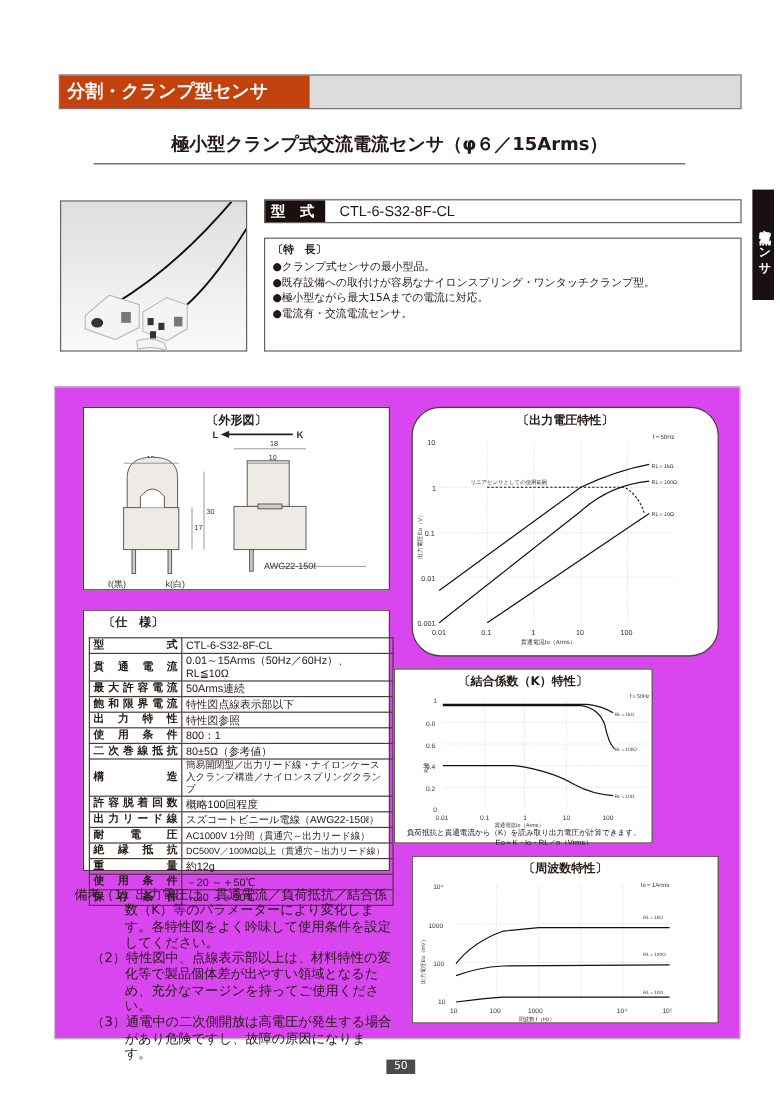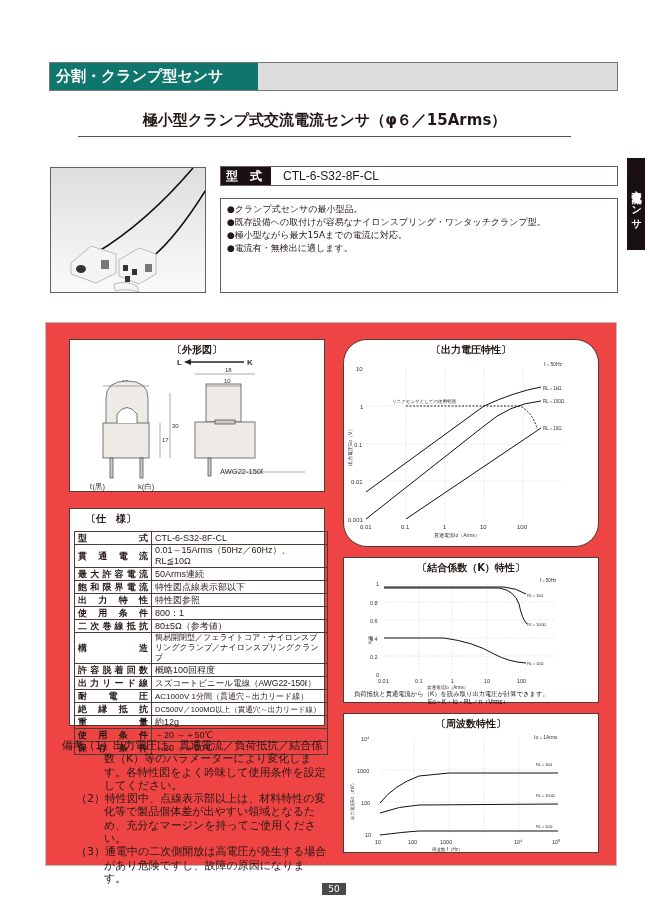--- a/index.html
+++ b/index.html
@@ -1,27 +1,27 @@
 <!DOCTYPE html>
 <html><head>
 <meta charset="utf-8">
 <style>
   * { box-sizing: border-box; margin: 0; padding: 0; }
   body { width: 650px; height: 920px; background: #fff; font-family: "DejaVu Sans", sans-serif; color: #231815; position: relative; overflow: hidden; }
   .hdr { position: absolute; left: 49px; top: 62px; width: 569px; height: 29px; border: 1px solid #777; background: #dcdcdc; }
-  .hdr-black { position: absolute; left: 0; top: 0; width: 208px; height: 27px; background: #0f766e; color: #fff; font-size: 15px; line-height: 27px; padding-left: 6px; font-weight: bold; }
+  .hdr-black { position: absolute; left: 0; top: 0; width: 208px; height: 27px; background: #c2410c; color: #fff; font-size: 15px; line-height: 27px; padding-left: 6px; font-weight: bold; }
   .title { position: absolute; left: 78px; top: 111px; width: 493px; text-align: center; font-size: 15px; font-weight: bold; border-bottom: 1px solid #555; padding-bottom: 6px; }
   .side-tab { position: absolute; left: 627px; top: 158px; width: 18px; height: 92px; background: #1a1011; color: #fff; font-size: 10px; writing-mode: vertical-rl; text-align: center; line-height: 18px; font-weight: bold; letter-spacing: 1px; }
   .photo { position: absolute; left: 50px; top: 167px; width: 156px; height: 126px; border: 1px solid #6b5e58; background: linear-gradient(180deg,#dedede 0%,#f2f2f2 70%,#fafafa 100%); overflow: hidden; }
   .model-box { position: absolute; left: 220px; top: 166px; width: 398px; height: 20px; border: 1px solid #6b5e58; }
   .model-label { position: absolute; left: 0; top: 0; width: 50px; height: 18px; background: #1a1011; color: #fff; font-size: 12px; text-align: center; line-height: 18px; font-weight: bold; letter-spacing: 4px; }
   .model-val { position: absolute; left: 62px; top: 0; line-height: 18px; font-size: 12px; font-family: "Liberation Sans", sans-serif; }
   .feat { position: absolute; left: 220px; top: 198px; width: 398px; height: 95px; border: 1px solid #6b5e58; padding: 4px 6px; font-size: 9px; line-height: 13px; }
   .feat .head { font-weight: bold; margin-bottom: 1px; }
-  .panel { position: absolute; left: 45px; top: 322px; width: 572px; height: 544px; background: #ef4444; border: 1px solid #bdbdbd; }
+  .panel { position: absolute; left: 45px; top: 322px; width: 572px; height: 544px; background: #d946ef; border: 1px solid #bdbdbd; }
   .box { position: absolute; background: #fff; border: 1px solid #4a3d38; }
   .box-title { text-align: center; font-size: 10px; font-weight: bold; margin-top: 3px; }
   .spec-table { position: absolute; left: 4px; top: 22px; width: 254px; border-collapse: collapse; font-size: 9px; }
   .spec-table td { border: 1px solid #4a3d38; height: 13px; padding: 0 3px; vertical-align: middle; line-height: 11px; }
   .spec-table td.k { width: 77px; font-weight: bold; text-align: justify; text-align-last: justify; margin-left: 48px; }
   .spec-table td.v { font-family: "Liberation Sans", sans-serif; }
   .notes { position: absolute; left: 14px; top: 741px; width: 265px; font-size: 11px; line-height: 13.3px; }
   .notes .n { padding-left: 42px; text-indent: -42px; }
   .notes .n2 { padding-left: 42px; text-indent: -28px; }
   .pagenum { position: absolute; left: 322px; top: 883px; width: 24px; height: 12px; background: #4a4a4a; color: #fff; font-size: 9px; text-align: center; line-height: 12px; }
@@ -57,24 +57,25 @@
     </g>
   </svg>
 </div>
 
 <div class="model-box">
   <div class="model-label">型 式</div>
   <div class="model-val">CTL-6-S32-8F-CL</div>
 </div>
 
 <div class="feat">
+  <div class="head">〔特　長〕</div>
   <div>●クランプ式センサの最小型品。</div>
   <div>●既存設備への取付けが容易なナイロンスプリング・ワンタッチクランプ型。</div>
   <div>●極小型ながら最大15Aまでの電流に対応。</div>
-  <div>●電流有・無検出に適します。</div>
+  <div>●電流有・交流電流センサ。</div>
 </div>
 
 <div class="panel">
 
   <div class="box" style="left:23px; top:16px; width:256px; height:153px;">
     <div class="box-title">〔外形図〕</div>
     <svg width="256" height="135" viewBox="0 0 256 135" style="position:absolute;left:0;top:16px;">
       <g font-size="6" fill="#333" stroke="none">
         <text x="107" y="9" font-size="8" font-weight="bold">L</text>
         <text x="177" y="9" font-size="8" font-weight="bold">K</text>
@@ -141,21 +142,21 @@
       <tr>
             <td class="k">使用条件</td>
             <td class="v">800：1</td>
           </tr>
       <tr>
             <td class="k">二次巻線抵抗</td>
             <td class="v">80±5Ω（参考値）</td>
           </tr>
       <tr>
             <td class="k" style="height:24px">構造</td>
-            <td class="v" style="font-size:8px;line-height:10px">簡易開閉型／フェライトコア・ナイロンスプリングクランプ／ナイロンスプリングクランプ</td>
+            <td class="v" style="font-size:8px;line-height:10px">簡易開閉型／出力リード線・ナイロンケース入クランプ構造／ナイロンスプリングクランプ</td>
           </tr>
       <tr>
             <td class="k">許容脱着回数</td>
             <td class="v">概略100回程度</td>
           </tr>
       <tr>
             <td class="k">出力リード線</td>
             <td class="v" style="font-size:8.5px">スズコートビニール電線（AWG22-150ℓ）</td>
           </tr>
       <tr>
@@ -221,21 +222,21 @@
       </g>
       <g fill="none" stroke="#111" stroke-width="1">
         <path d="M22,136 L140,50 Q170,36 197,31"></path>
         <path d="M22,163 L140,70 Q165,48 197,45"></path>
         <path d="M62,163 L197,72"></path>
       </g>
       <path d="M62,50 L176,50 Q188,56 193,72" fill="none" stroke="#111" stroke-width="0.9" stroke-dasharray="2,1.5"></path>
     </svg>
   </div>
 
-  <div class="box" style="left:297px; top:234px; width:256px; height:146px;">
+  <div class="box" style="left:282px; top:234px; width:216px; height:146px;">
     <div class="box-title">〔結合係数（K）特性〕</div>
     <svg width="256" height="130" viewBox="0 0 256 130" style="position:absolute;left:0;top:16px;">
       <g stroke="#ccc" stroke-width="0.4" stroke-dasharray="2,1">
         <line x1="75" y1="10" x2="75" y2="100"></line>
           <line x1="108" y1="10" x2="108" y2="100"></line>
           <line x1="143" y1="10" x2="143" y2="100"></line>
         <line x1="40" y1="28" x2="210" y2="28"></line>
           <line x1="40" y1="46" x2="210" y2="46"></line>
           <line x1="40" y1="64" x2="210" y2="64"></line>
           <line x1="40" y1="82" x2="210" y2="82"></line>

